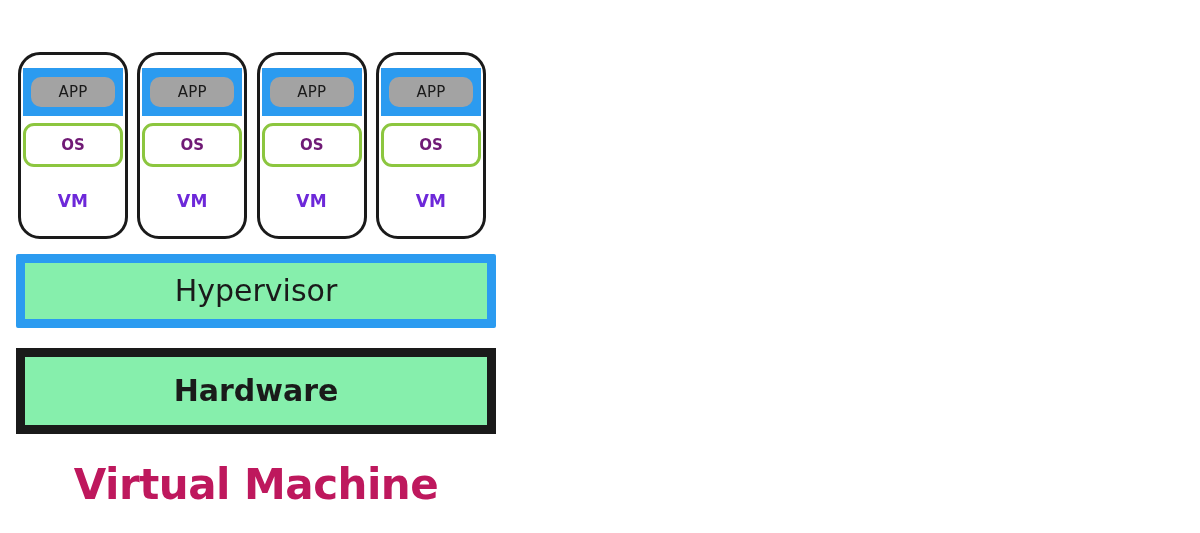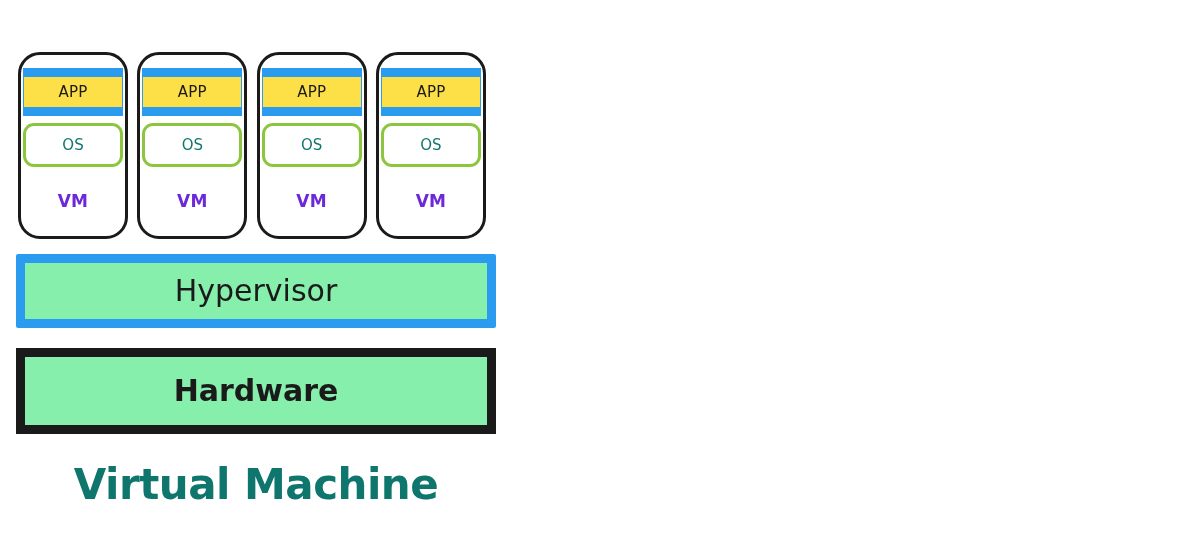--- a/index.html
+++ b/index.html
@@ -57,44 +57,46 @@
     width: 100px;
     height: 48px;
     margin-top: 13px;
     background: #2b9bf0;
     box-sizing: border-box;
     display: flex;
     align-items: center;
     justify-content: center;
   }
   .app-inner {
-    width: 98px;
+    width: 84px;
     height: 30px;
-    background: #fde047;
+    background: #a3a3a3;
     display: flex;
     align-items: center;
     justify-content: center;
     font-size: 15px;
     font-weight: 400;
     letter-spacing: .2px;
     color: #1a1a1a;
+    border-radius: 10px;
   }
   .os-box {
     width: 100px;
     height: 44px;
     margin-top: 7px;
     box-sizing: border-box;
     border: 3px solid #8CC63F;
     border-radius: 11px;
     background: #ffffff;
     display: flex;
     align-items: center;
     justify-content: center;
     font-size: 15px;
-    color: #0f766e;
+    color: #701a75;
+    font-weight: bold;
   }
   .vm-label {
     margin-top: 24px;
     font-size: 17px;
     font-weight: 700;
     letter-spacing: .3px;
     font-family: "DejaVu Sans", "Liberation Sans", sans-serif;
     color: #6d28d9;
   }
 
@@ -123,21 +125,21 @@
   }
   #bar-hardware-vm .bar-text { font-size: 30px; font-weight: 700; }
 
   
   .panel-title {
     position: absolute;
     top: 462px;
     font-size: 42px;
     font-weight: 700;
     letter-spacing: -.5px;
-    color: #0f766e;
+    color: #be185d;
     text-align: center;
     line-height: 1.1;
   }
   #title-vm { left: 16px; width: 480px; }
 </style>
 </head>
 <body>
 
 <div class="diagram">
 

